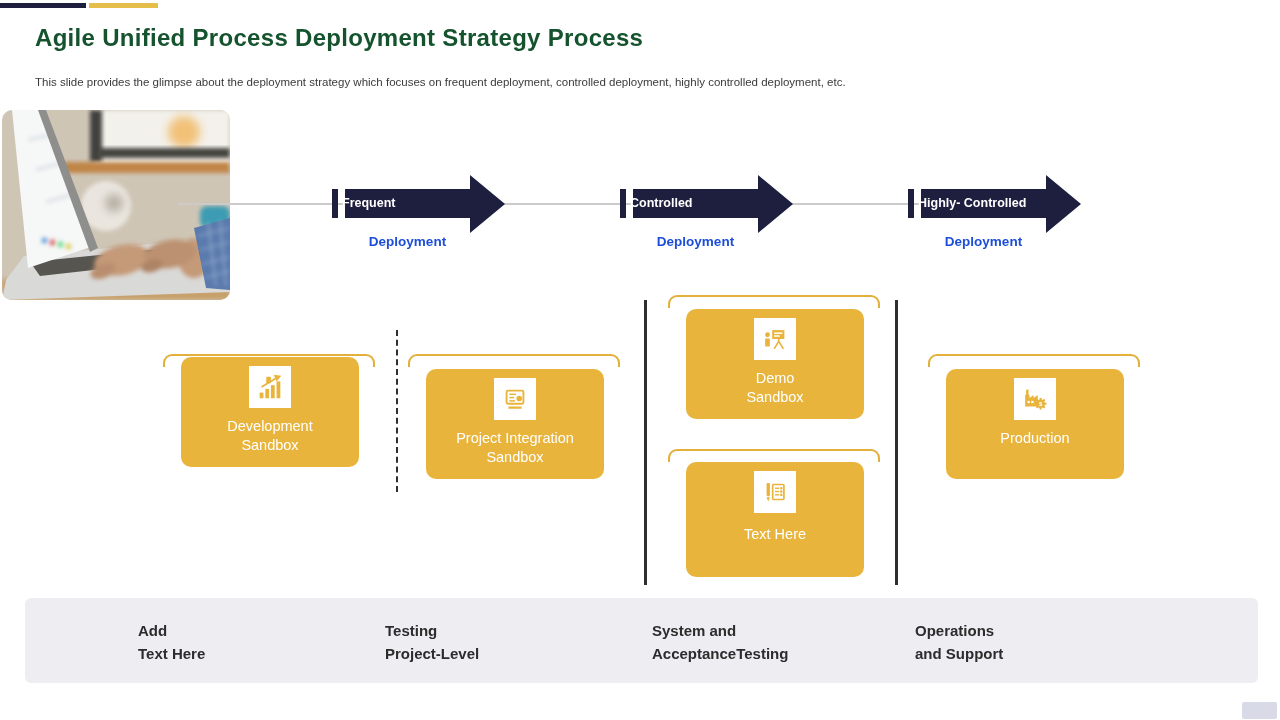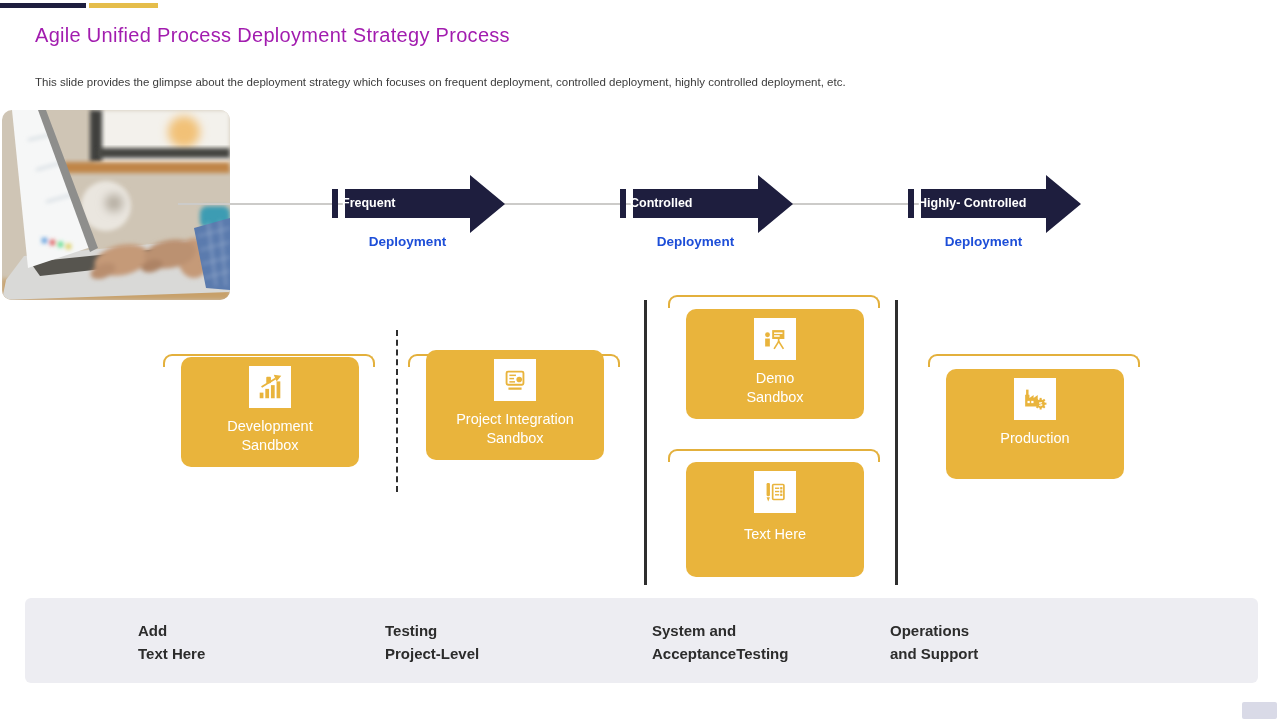--- a/index.html
+++ b/index.html
@@ -5,21 +5,21 @@
   html,body{margin:0;padding:0;background:#ffffff;}
   .slide{position:relative;width:1280px;height:720px;background:#ffffff;overflow:hidden;
          font-family:"Liberation Sans", sans-serif;}
   .abs{position:absolute;}
 
   
   .accent-navy{left:0;top:3px;width:86px;height:5px;background:#1E1E3E;}
   .accent-yellow{left:89px;top:3px;width:69px;height:5px;background:#E5BD4A;}
 
   
-  .title{left:35px;top:24px;font-size:20px;font-weight:400;color:#a21caf;letter-spacing:.3px;white-space:nowrap;}
+  .title{left:35px;top:24px;font-size:24px;font-weight:700;color:#14532d;letter-spacing:.3px;white-space:nowrap;}
   .subtitle{left:35px;top:76px;font-size:11.5px;color:#3b3b3b;white-space:nowrap;}
 
   
   .photo{left:2px;top:110px;width:228px;height:190px;border-radius:10px;overflow:hidden;}
   .photo svg{display:block;width:100%;height:100%;}
 
   
   .timeline-line{left:178px;top:203px;width:902px;height:2px;background:#cccbc9;}
   .arrow-group{position:absolute;top:175px;width:180px;height:120px;}
   .a0{left:332px}.a1{left:620px}.a2{left:908px}
@@ -34,35 +34,35 @@
   .vline-solid{width:3px;background:#2e2e2e;top:300px;height:285px;}
   .vs0{left:644px}.vs1{left:895px}
 
   
   .bracket{width:212px;height:13px;border:2px solid #E3B03C;border-bottom:none;border-radius:9px 9px 0 0;box-sizing:border-box;}
   .b0{left:163px;top:354px}.b1{left:408px;top:354px}.b2{left:668px;top:295px}
   .b3{left:668px;top:449px}.b4{left:928px;top:354px}
 
   
   .pbox{position:absolute;width:178px;height:110px;background:#E9B43C;border-radius:10px;}
-  .p0{left:181px;top:357px}.p1{left:426px;top:350px}.p2{left:686px;top:309px}
+  .p0{left:181px;top:357px}.p1{left:426px;top:369px}.p2{left:686px;top:309px}
   .p3{left:686px;top:462px;height:115px}.p4{left:946px;top:369px}
   .box-icon{position:absolute;left:68px;top:9px;width:42px;height:42px;background:#ffffff;
     display:flex;align-items:center;justify-content:center;}
   .box-icon svg{width:30px;height:30px;}
   .box-label{position:absolute;top:60px;left:4px;right:4px;text-align:center;color:#ffffff;
     font-weight:400;font-size:14.5px;line-height:19px;}
   .p3 .box-label{top:63px;}
   .box-label span{display:block;}
 
   
   .footer-bar{left:25px;top:598px;width:1233px;height:85px;background:#EDEDF2;border-radius:6px;}
   .footer-label{position:absolute;top:619px;width:240px;text-align:left;font-size:15px;
     font-weight:700;color:#2c2c2c;line-height:23px;}
-  .f0{left:138px}.f1{left:385px}.f2{left:652px}.f3{left:890px}
+  .f0{left:138px}.f1{left:385px}.f2{left:652px}.f3{left:915px}
   .footer-label span{display:block;}
 
   .corner-chip{left:1242px;top:702px;width:35px;height:17px;background:#D9DAE7;border-radius:2px;}
 
   .icon-glyph{fill:#E9B43C;}
 </style>
 </head>
 <body>
 
 <div class="slide">

